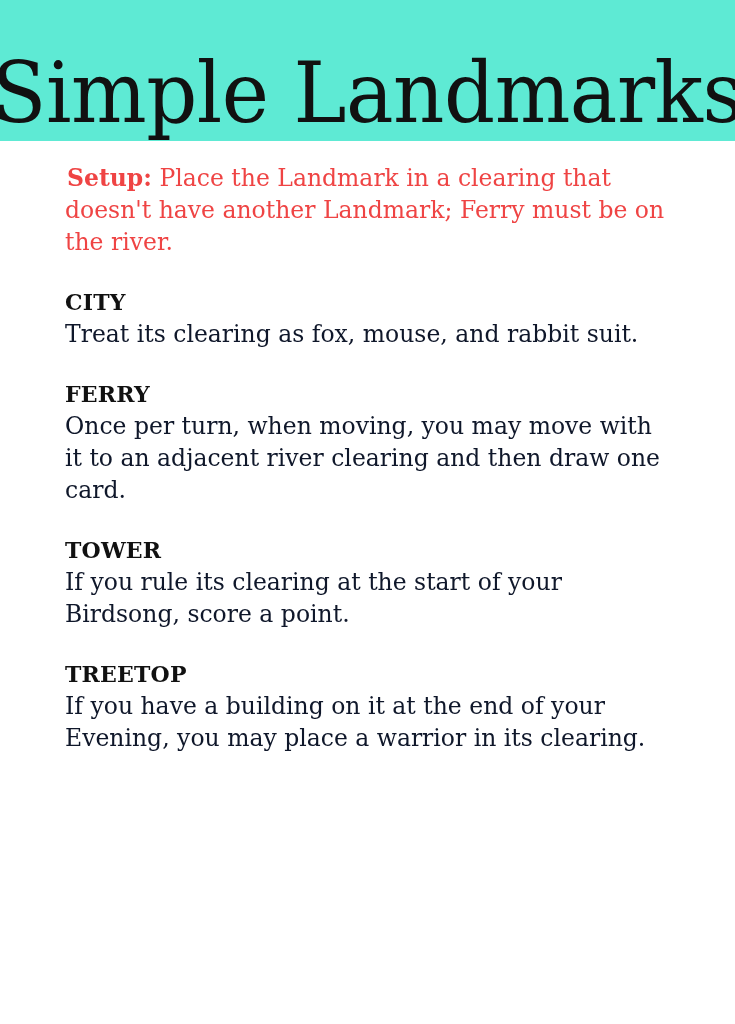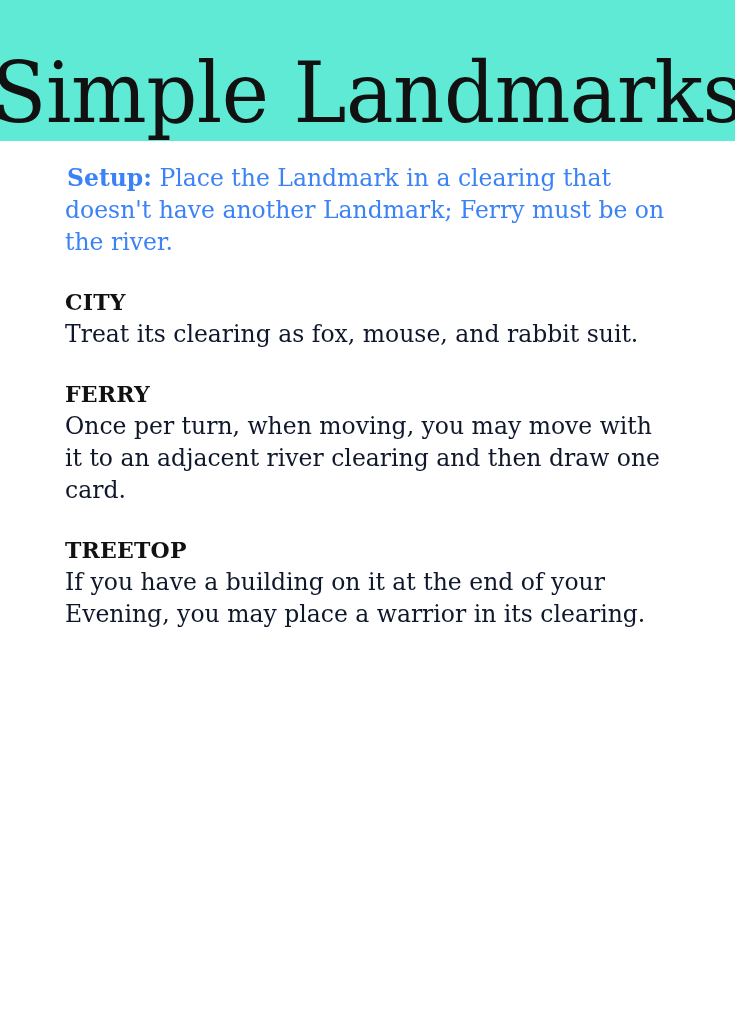--- a/index.html
+++ b/index.html
@@ -55,21 +55,21 @@
   
   .body-area {
     flex: 1 1 auto;
     padding: 21px 68px 0 65px;
     box-sizing: border-box;
   }
 
   .intro {
     font-size: 23.5px;
     line-height: 32px;
-    color: #3b82f6;
+    color: #ef4444;
     margin: 0 0 30px 0;
     text-indent: 2px;
   }
 
   .intro .intro-label {
     font-weight: bold;
   }
 
   .section {
     margin: 0 0 30px 0;
@@ -112,20 +112,24 @@
       <div class="section-body">Treat its clearing as fox, mouse, and rabbit suit.</div>
     </div>
 
     <div class="section">
       <div class="section-heading">FERRY</div>
       <div class="section-body">Once per turn, when moving, you may move with it to an adjacent river clearing and then draw one card.</div>
     </div>
 
 
 
+    <div class="section">
+      <div class="section-heading">TOWER</div>
+      <div class="section-body">If you rule its clearing at the start of your Birdsong, score a point.</div>
+    </div>
 
     <div class="section">
       <div class="section-heading">TREETOP</div>
       <div class="section-body">If you have a building on it at the end of your Evening, you may place a warrior in its clearing.</div>
     </div>
 
   </div>
 </div>
 
 </body></html>

